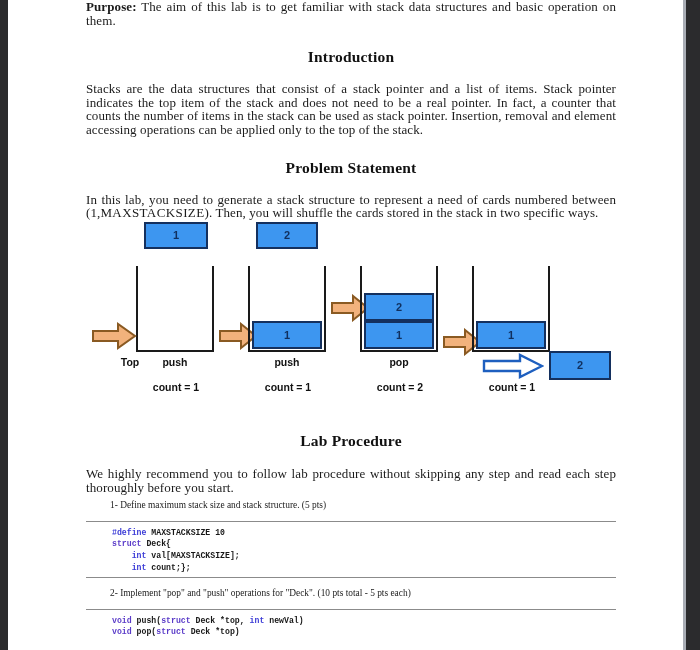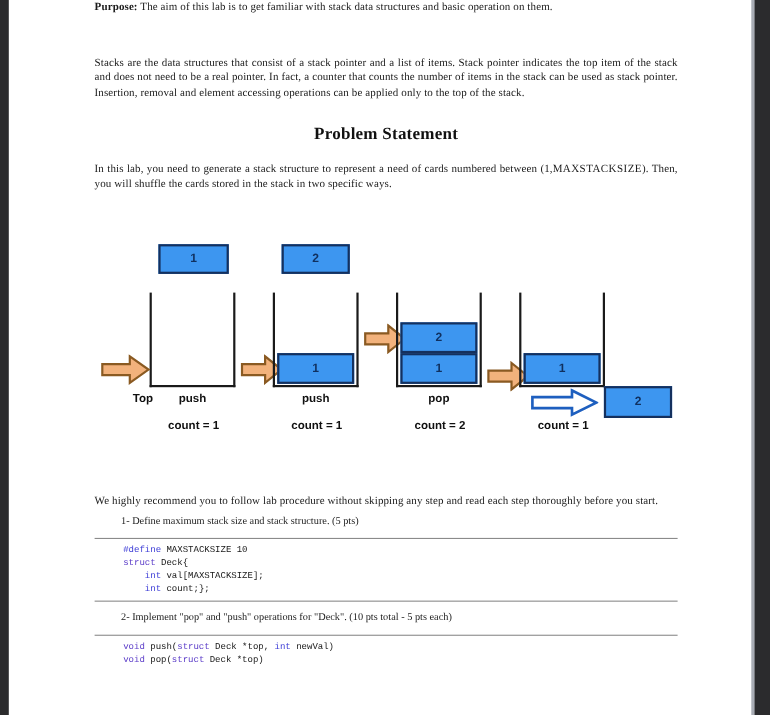--- a/index.html
+++ b/index.html
@@ -28,21 +28,21 @@
     background:#a9adb5;
   }
   .content {
     position:absolute;
     left:78px;
     width:530px;
     top:0;
   }
   p.body-text {
     margin:0;
-    font-size:10px;
+    font-size:13px;
     line-height:13.6px;
     text-align:justify;
     color:#1b1b1b;
     letter-spacing:.1px;
   }
   .purpose { margin-top:9px; }
   .purpose b { font-weight:bold; }
   h2.section {
     text-align:center;
     font-size:15.5px;
@@ -103,34 +103,36 @@
     width:530px;
   }
   pre.code {
     margin:0;
     padding:5px 0 4px 26px;
     font-family:"Liberation Mono","DejaVu Sans Mono",monospace;
     font-size:8.2px;
     line-height:11.6px;
     color:#171717;
     white-space:pre;
+    font-weight:bold;
   }
   .kw { color:#3b3bd6; }
   .kw2 { color:#5a3bc8; }
 </style>
 </head>
 <body>
 
 <div id="page">
 
   <div class="content">
 
     <p class="body-text purpose"><b>Purpose:</b> <span>The aim of this lab is to get familiar with stack data structures and basic operation on them.</span></p>
 
     <div style="height:21px"></div>
+    <h2 class="section">Introduction</h2>
     <div style="height:16px"></div>
     <p class="body-text">Stacks are the data structures that consist of a stack pointer and a list of items. Stack pointer indicates the top item of the stack and does not need to be a real pointer. In fact, a counter that counts the number of items in the stack can be used as stack pointer. Insertion, removal and element accessing operations can be applied only to the top of the stack.</p>
 
     <div style="height:22px"></div>
     <h2 class="section">Problem Statement</h2>
     <div style="height:16px"></div>
     <p class="body-text" style="text-align:justify;">
       <span>In this lab, you need to generate a stack structure to represent a need of cards numbered between</span>
       <span>(1,</span><span class="mathit">MAXSTACKSIZE</span><span>). Then, you will shuffle the cards stored in the stack in two specific ways.</span>
     </p>
@@ -177,20 +179,21 @@
     <div class="lbl" style="left:376px; top:163px; width:100px;">count = 1</div>
 
     <svg class="arrow" style="left:396px; top:135px;" width="62" height="26" viewBox="0 0 62 26">
       <path d="M2 8 H38 V2 L60 13 L38 24 V18 H2 Z" fill="#ffffff" stroke="#1e5fbf" stroke-width="2.4" stroke-linejoin="miter"></path>
     </svg>
 
     <div class="card" style="left:463px; top:133px; width:62px; height:29px;">2</div>
   </div>
 
   <div class="content" style="top:432px;">
+    <h2 class="section">Lab Procedure</h2>
     <div style="height:17px"></div>
     <p class="body-text">We highly recommend you to follow lab procedure without skipping any step and read each step thoroughly before you start.</p>
     <div style="height:5px"></div>
     <p class="step">1- Define maximum stack size and stack structure. (5 pts)</p>
     <div style="height:8px"></div>
     <hr class="rule">
     <pre class="code"><span class="kw">#define</span> MAXSTACKSIZE 10
 <span class="kw2">struct</span> Deck{
     <span class="kw">int</span> val[MAXSTACKSIZE];
     <span class="kw">int</span> count;};</pre>

